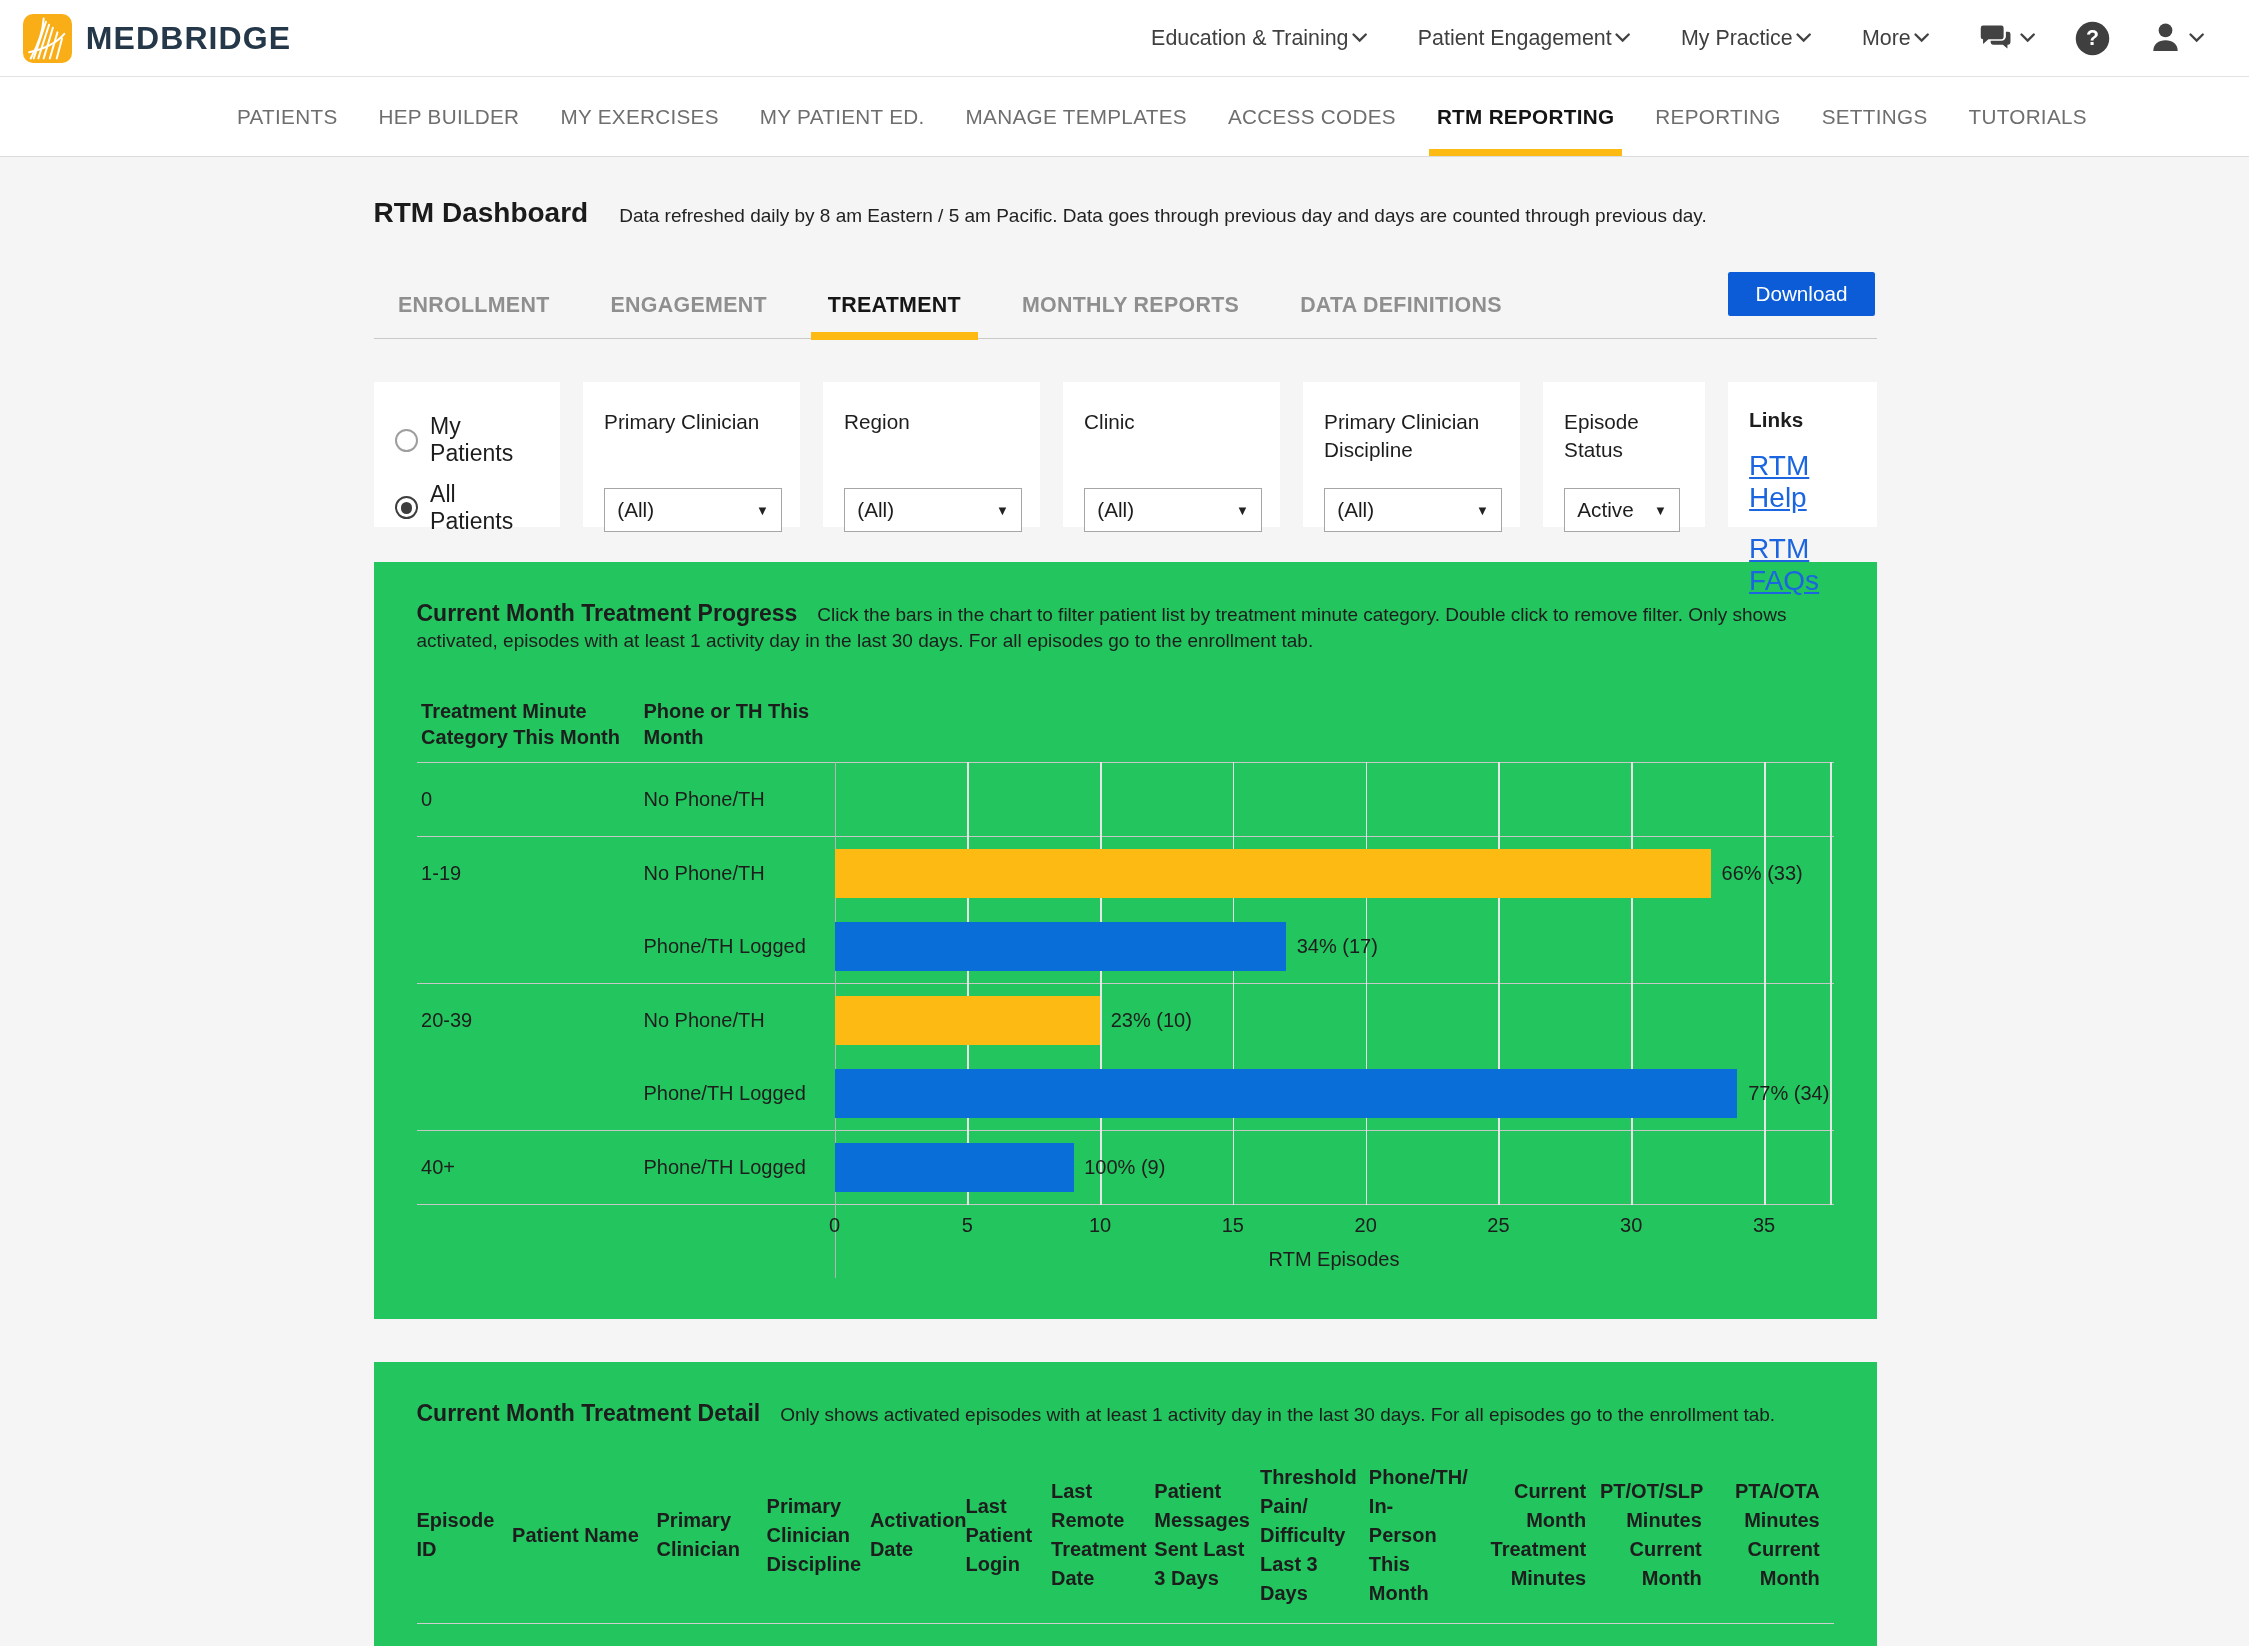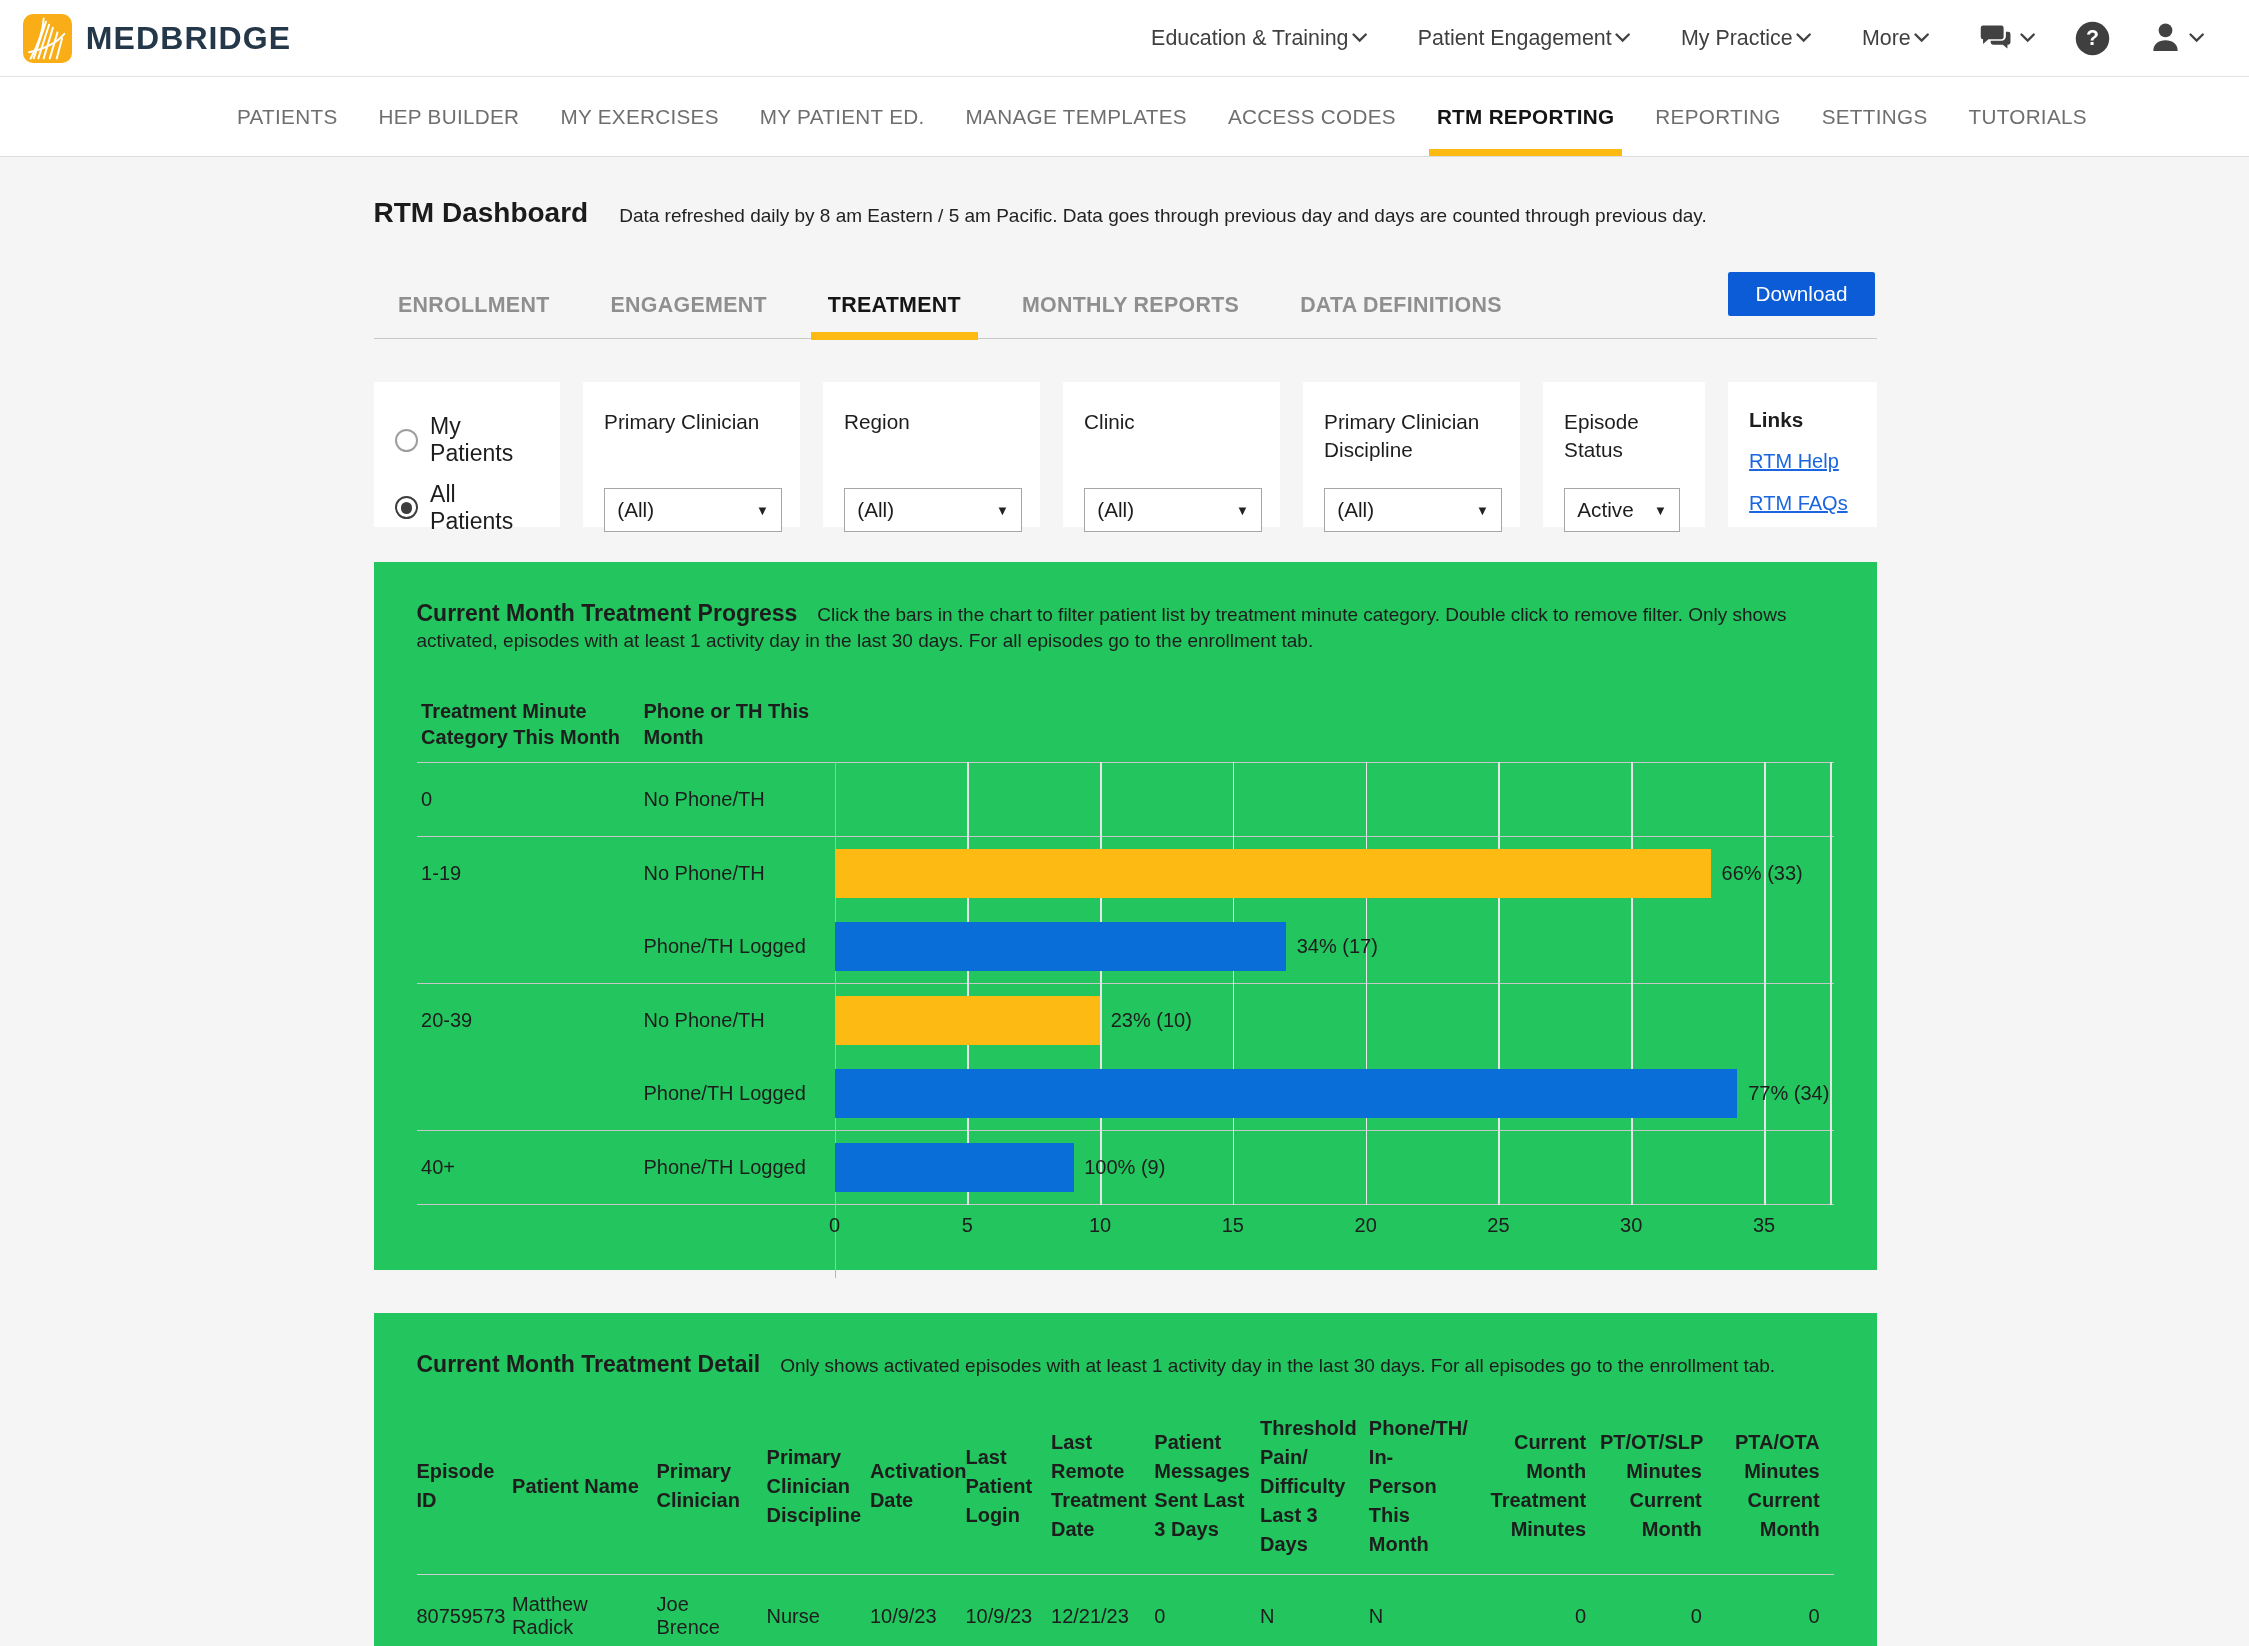--- a/index.html
+++ b/index.html
@@ -52,21 +52,21 @@
   .radio-dot { width:11.5px; height:11.5px; border-radius:50%; background:#3d3d3d; }
   .radio-label { font-size:23px; }
   .card-dd { width:217px; }
   .card-dd.small { width:162px; }
   .filter-label { font-size:20.7px; line-height:28px; height:80px; color:#1d1d1d; }
   .select-box { height:44px; border:1.5px solid #a6a6a6; background:#fff; display:flex; align-items:center;
     justify-content:space-between; padding:0 12.2px; font-size:20.7px; cursor:pointer; }
   .select-box .caret { font-size:13px; color:#222; margin-left:10.7px; }
   .card-links { width:156px; }
   .links-title { font-size:20.7px; font-weight:bold; }
-  .link-item { display:block; font-size:20px; color:#1b66e0; text-decoration:underline; margin-top:18.4px; cursor:pointer; }
+  .link-item { display:block; font-size:28px; color:#1b66e0; text-decoration:underline; margin-top:18.4px; cursor:pointer; }
 
   
   .section-card { margin-top:35px; background:#22c55e; padding:38px 43px 27.6px; }
   .section-head { font-size:19px; line-height:26px; color:#1d1d1d; }
   .section-title { font-size:23px; font-weight:bold; margin-right:20px; }
 
   
   .chart-cols-head { display:flex; margin-top:44px; font-size:20px; font-weight:bold; line-height:26px; }
   .chart-col1 { width:227px; padding-left:4.6px; flex:0 0 auto; }
   .chart-col2 { width:191px; flex:0 0 auto; }
@@ -369,20 +369,21 @@
     <div class="axis-row" id="axis-row">
         <span class="axis-tick" style="left: 0%;">0</span>
         <span class="axis-tick" style="left: 13.3333%;">5</span>
         <span class="axis-tick" style="left: 26.6667%;">10</span>
         <span class="axis-tick" style="left: 40%;">15</span>
         <span class="axis-tick" style="left: 53.3333%;">20</span>
         <span class="axis-tick" style="left: 66.6667%;">25</span>
         <span class="axis-tick" style="left: 80%;">30</span>
         <span class="axis-tick" style="left: 93.3333%;">35</span>
       </div>
+    <div class="axis-title">RTM Episodes</div>
   </section>
 
   <section class="section-card" style="margin-top:43px; padding-bottom:0;">
     <p class="section-head">
       <span class="section-title">Current Month Treatment Detail</span><span>Only shows activated episodes with at least 1 activity day in the last 30 days. For all episodes go to the enrollment tab.</span>
     </p>
 
     <table class="detail-table">
       <colgroup id="table-cols">
           <col style="width: 86px;">

